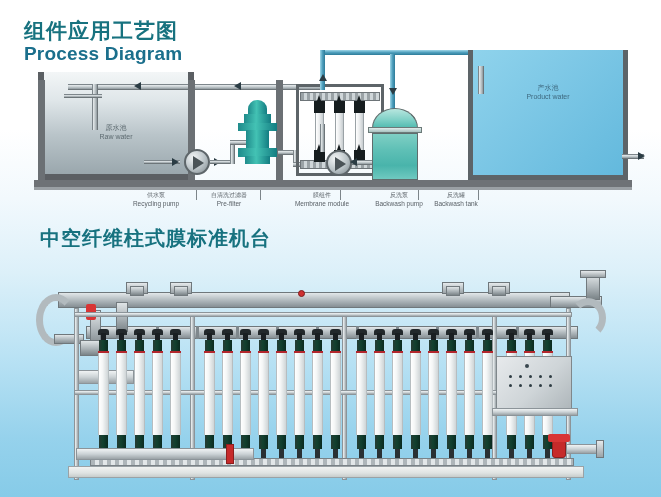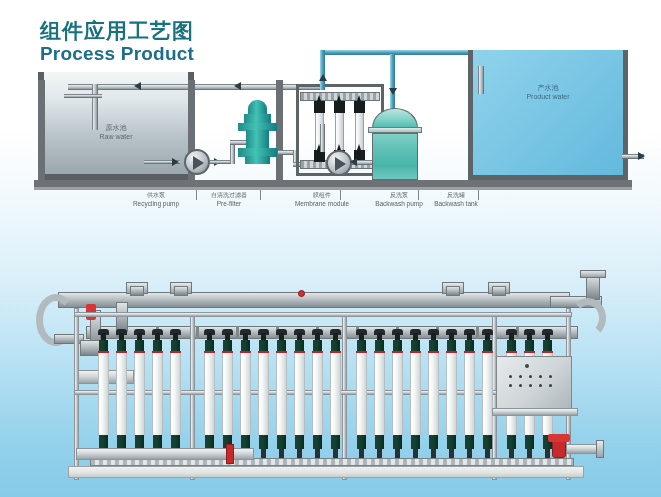--- a/index.html
+++ b/index.html
@@ -9,21 +9,21 @@
     background:linear-gradient(180deg,#ffffff 0%,#ffffff 26%,#f2f9fd 40%,#dcf0f9 55%,#b9e2f4 72%,#96d2ec 88%,#86cbe8 100%);
     position:relative;
   }
   .stage{position:absolute;left:0;top:0;width:661px;height:497px;}
   .abs{position:absolute;}
 
   
   .heading{position:absolute;color:#15707f;}
   .heading .cn{font-size:21px;font-weight:700;letter-spacing:1px;line-height:1.08;color:#17727f;}
   .heading .en{font-size:19px;font-weight:700;line-height:1.12;color:#1b6f8c;letter-spacing:.2px;}
-  #h1{left:40px;top:20px;}
+  #h1{left:24px;top:20px;}
   #h2{left:40px;top:228px;}
   #h2 .cn{font-size:20px;}
   #h2 .en{font-size:18px;}
 
   
   #proc{left:38px;top:62px;width:590px;height:128px;}
   .tank-raw{
     position:absolute;left:0;top:10px;width:156px;height:108px;
     background:linear-gradient(180deg,#f3f6f7 0%,#dfe6e9 28%,#b9c4c9 62%,#9aa7ad 100%);
     border:6px solid #5b5f63;border-top:none;box-sizing:border-box;
@@ -103,21 +103,21 @@
   .elbow{position:absolute;border:7px solid #b2babe;border-radius:50%;box-sizing:border-box;}
   .gauge{position:absolute;width:7px;height:7px;border-radius:50%;background:#cf3030;border:1px solid #7e1b1b;box-sizing:border-box;}
 </style>
 </head>
 <body>
 
 <div class="stage">
 
   <div class="heading" id="h1">
     <div class="cn">组件应用工艺图</div>
-    <div class="en">Process Product</div>
+    <div class="en">Process Diagram</div>
   </div>
 
   <div class="abs" id="proc">
 
     <div class="tank-raw">
       <div class="lbl">
         <span>原水池</span><br>
         <span>Raw water</span>
       </div>
     </div>
@@ -224,20 +224,21 @@
   <div class="callout" style="left:399px;top:192px;width:62px;margin-left:-31px;">
     <span class="cn">反洗泵</span>
     <span>Backwash pump</span>
   </div>
   <div class="callout" style="left:456px;top:192px;width:62px;margin-left:-31px;">
     <span class="cn">反洗罐</span>
     <span>Backwash tank</span>
   </div>
 
   <div class="heading" id="h2">
+    <div class="cn">中空纤维柱式膜标准机台</div>
   </div>
 
   <div class="abs" id="equip">
 
     <div class="top-manifold" style="left:28px;top:10px;width:512px;height:16px;"></div>
     <div class="riser-cap" style="left:96px;top:0px;width:22px;height:12px;"></div>
     <div class="riser" style="left:100px;top:4px;width:14px;height:10px;"></div>
     <div class="riser-cap" style="left:140px;top:0px;width:22px;height:12px;"></div>
     <div class="riser" style="left:144px;top:4px;width:14px;height:10px;"></div>
     <div class="riser-cap" style="left:412px;top:0px;width:22px;height:12px;"></div>

